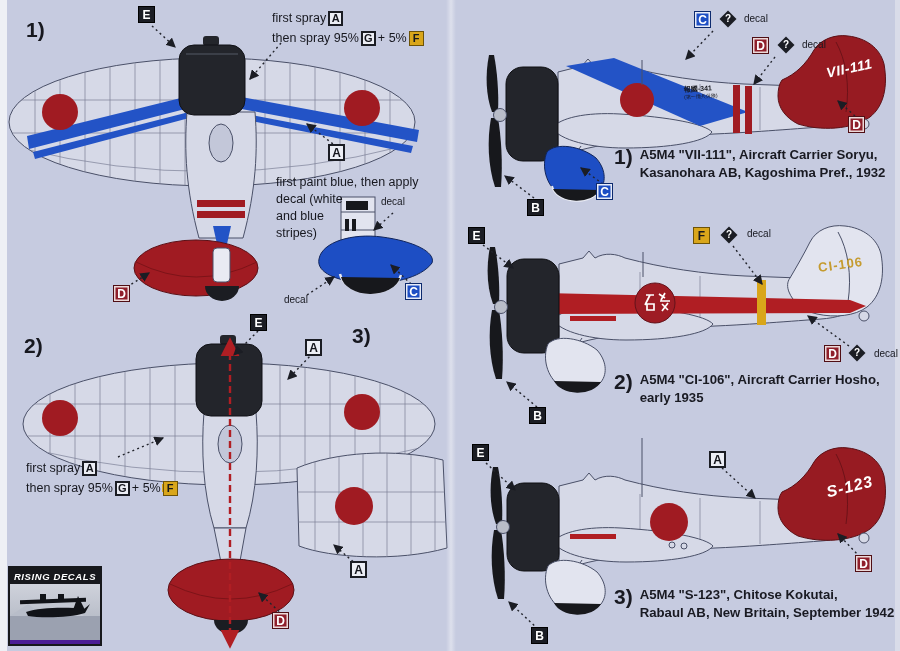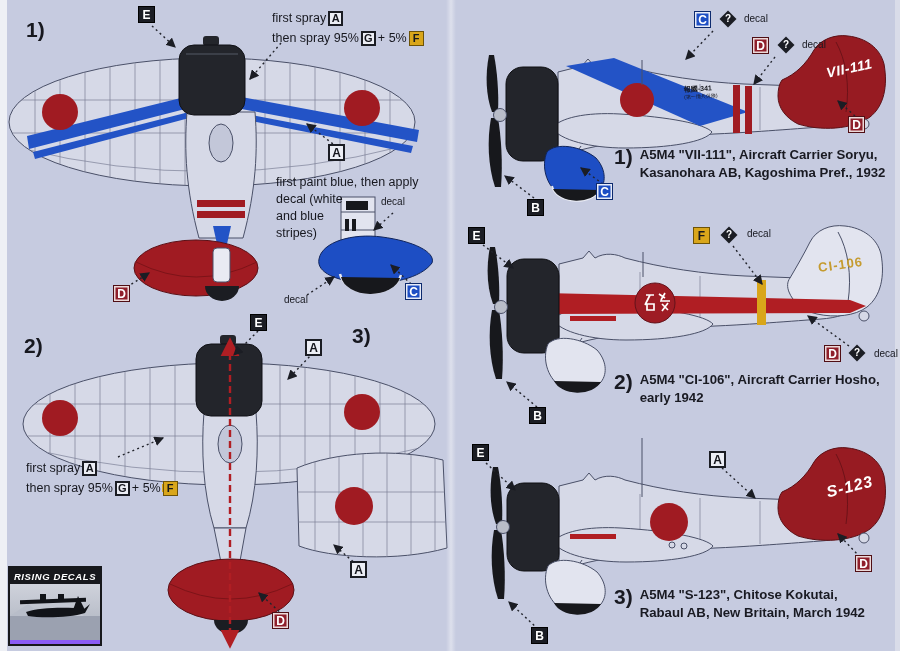--- a/index.html
+++ b/index.html
@@ -28,21 +28,21 @@
   .caption{position:absolute;display:flex;gap:7px;color:#191a22;z-index:4;}
   .cap-num{font-weight:bold;font-size:21px;line-height:21px;}
   .cap-lines{font-weight:bold;font-size:13.2px;line-height:17.5px;white-space:nowrap;}
   .tailcode{position:absolute;font-weight:bold;z-index:4;white-space:nowrap;}
   .tc1{left:826px;top:60px;color:#fff;font-style:italic;font-size:14px;letter-spacing:.5px;transform:rotate(-12deg);}
   .tc2{left:818px;top:257px;color:#c59b2f;font-size:13px;letter-spacing:1px;transform:rotate(-8deg);}
   .tc3{left:826px;top:478px;color:#fff;font-style:italic;font-size:16px;letter-spacing:1px;transform:rotate(-14deg);}
   .fuseltxt{position:absolute;left:684px;top:84px;width:70px;color:#15161c;transform:rotate(-3deg);z-index:4;}
   .fuseltxt .m{font-size:7px;font-weight:bold;line-height:8px;}
   .fuseltxt .s{font-size:5px;line-height:6px;}
-  .logo{position:absolute;left:8px;top:566px;width:94px;height:80px;background:#8b5cf6;
+  .logo{position:absolute;left:8px;top:566px;width:94px;height:80px;background:#4c1d95;
         border:2px solid #17181c;box-sizing:border-box;z-index:4;}
   .logo-head{height:16px;background:#17181c;color:#fff;font-style:italic;font-weight:bold;font-size:9.5px;
              display:flex;align-items:center;justify-content:center;letter-spacing:.6px;white-space:nowrap;}
   .logo-body{position:relative;height:56px;background:linear-gradient(#cfd2db,#aab0bd);overflow:hidden;}
 </style>
 </head>
 <body>
 
 <div id="canvas">
 
@@ -323,25 +323,25 @@
   <div class="m">報國-341</div>
   <div class="s">(第一徴兵保険)</div>
 </div>
 
 <div class="caption" style="left:614px;top:146px;">
   <span class="cap-num">1)</span>
   <span class="cap-lines"><span>A5M4 "VII-111", Aircraft Carrier Soryu,</span><br><span>Kasanohara AB, Kagoshima Pref., 1932</span></span>
 </div>
 <div class="caption" style="left:614px;top:371px;">
   <span class="cap-num">2)</span>
-  <span class="cap-lines"><span>A5M4 "CI-106", Aircraft Carrier Hosho,</span><br><span>early 1942</span></span>
+  <span class="cap-lines"><span>A5M4 "CI-106", Aircraft Carrier Hosho,</span><br><span>early 1935</span></span>
 </div>
 <div class="caption" style="left:614px;top:586px;">
   <span class="cap-num">3)</span>
-  <span class="cap-lines"><span>A5M4 "S-123", Chitose Kokutai,</span><br><span>Rabaul AB, New Britain, March 1942</span></span>
+  <span class="cap-lines"><span>A5M4 "S-123", Chitose Kokutai,</span><br><span>Rabaul AB, New Britain, September 1942</span></span>
 </div>
 
 <div class="logo">
   <div class="logo-head">RISING DECALS</div>
   <div class="logo-body">
     <svg width="90" height="56" viewBox="0 0 90 56">
       <rect y="32" width="90" height="24" fill="#9ba1b0"></rect>
       <path d="M0,32 L18,20 L34,32 Z" fill="#b8bdc9"></path>
       <path d="M30,32 L52,16 L74,32 Z" fill="#c3c7d2"></path>
       <rect x="10" y="15" width="66" height="4" fill="#111318" transform="rotate(-2 43 17)"></rect>

